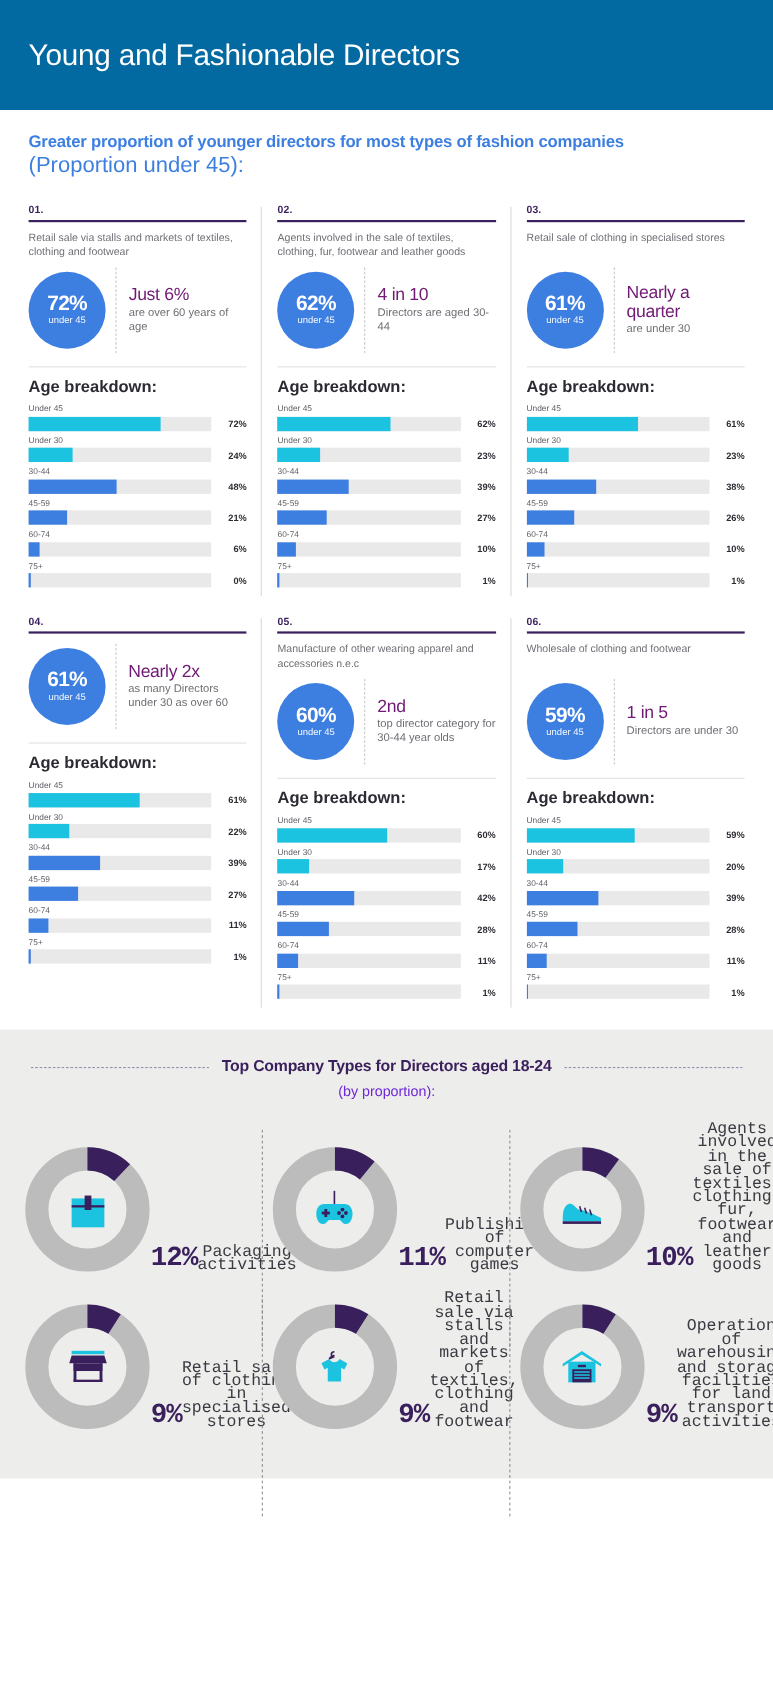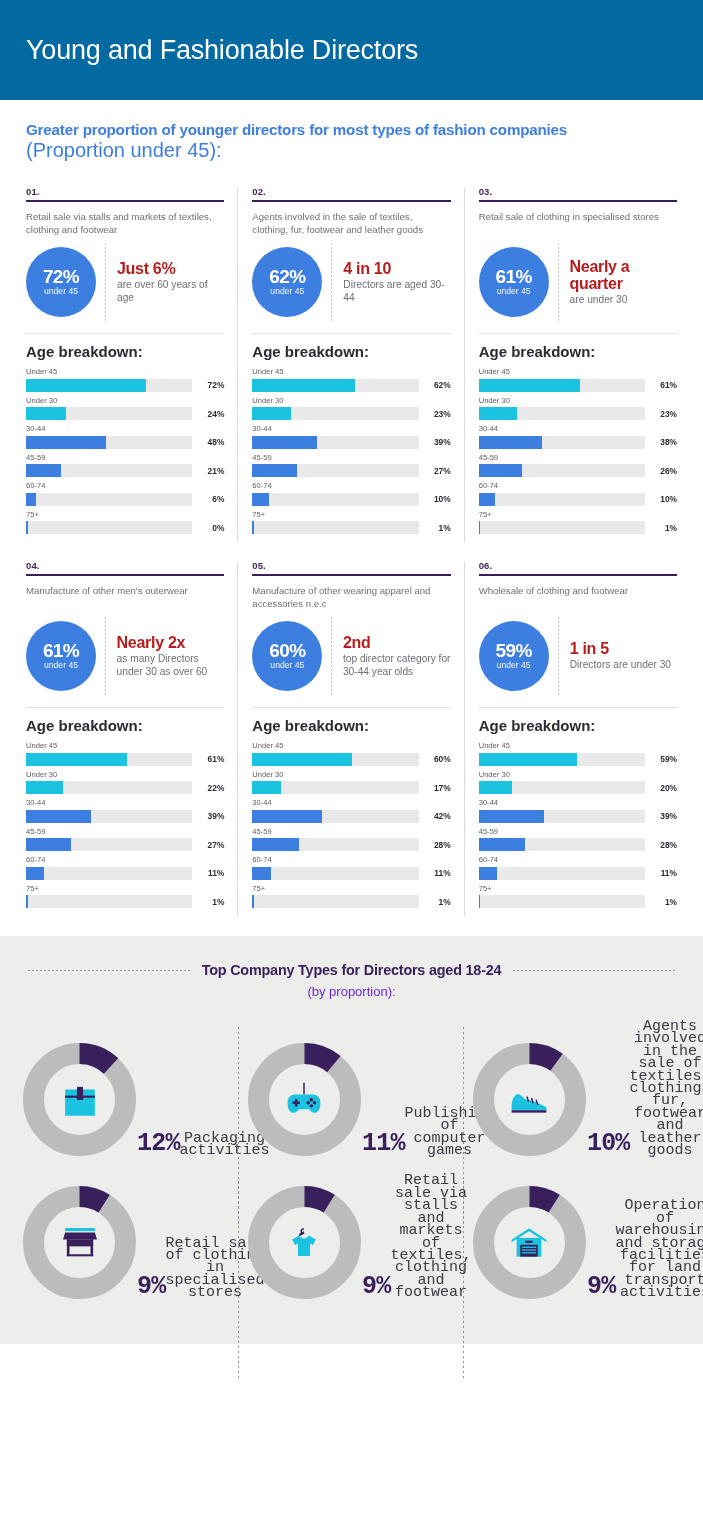--- a/index.html
+++ b/index.html
@@ -127,23 +127,23 @@
     margin:0 11px 0 9px;
     background-image:linear-gradient(#c9c9c9 55%, rgba(255,255,255,0) 0%);
     background-size:1px 4px;
     background-repeat:repeat-y;
   }
   .hl{
     flex:1 1 auto;
     min-width:0;
   }
   .hl-title{
-    color:#b91c1c;
+    color:#701a75;
     font-size:16px;
-    font-weight:bold;
+    font-weight:normal;
     line-height:17px;
     letter-spacing:-0.3px;
     margin-bottom:2px;
   }
   .hl-sub{
     color:#6f6f76;
     font-size:10.2px;
     line-height:12.6px;
   }
 
@@ -516,21 +516,20 @@
                 <div class="bar-fill " style="width:1%"></div>
               </div>
               <div class="bar-val">1%</div>
             </div>
           </div>
         </div>
       </div>
       <div class="card has-rule-right">
         <div class="card-num">04.</div>
         <div class="card-rule"></div>
-        <div class="card-desc">Manufacture of other men's outerwear</div>
         <div class="stat-row">
           <div class="donut-pct">
             <div class="big">61%</div>
             <div class="sub">under 45</div>
           </div>
           <div class="vdots"></div>
           <div class="hl">
             <div class="hl-title">Nearly 2x</div>
             <div class="hl-sub">as many Directors under 30 as over 60</div>
           </div>

